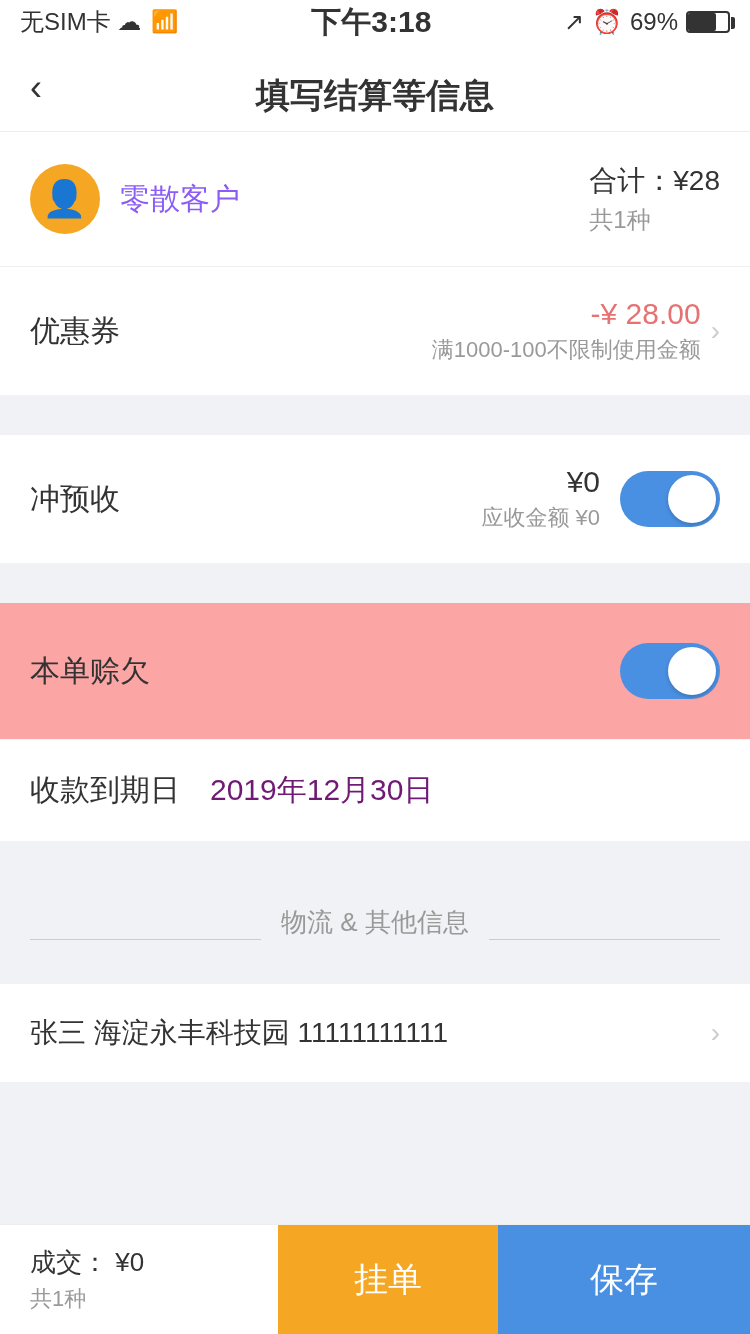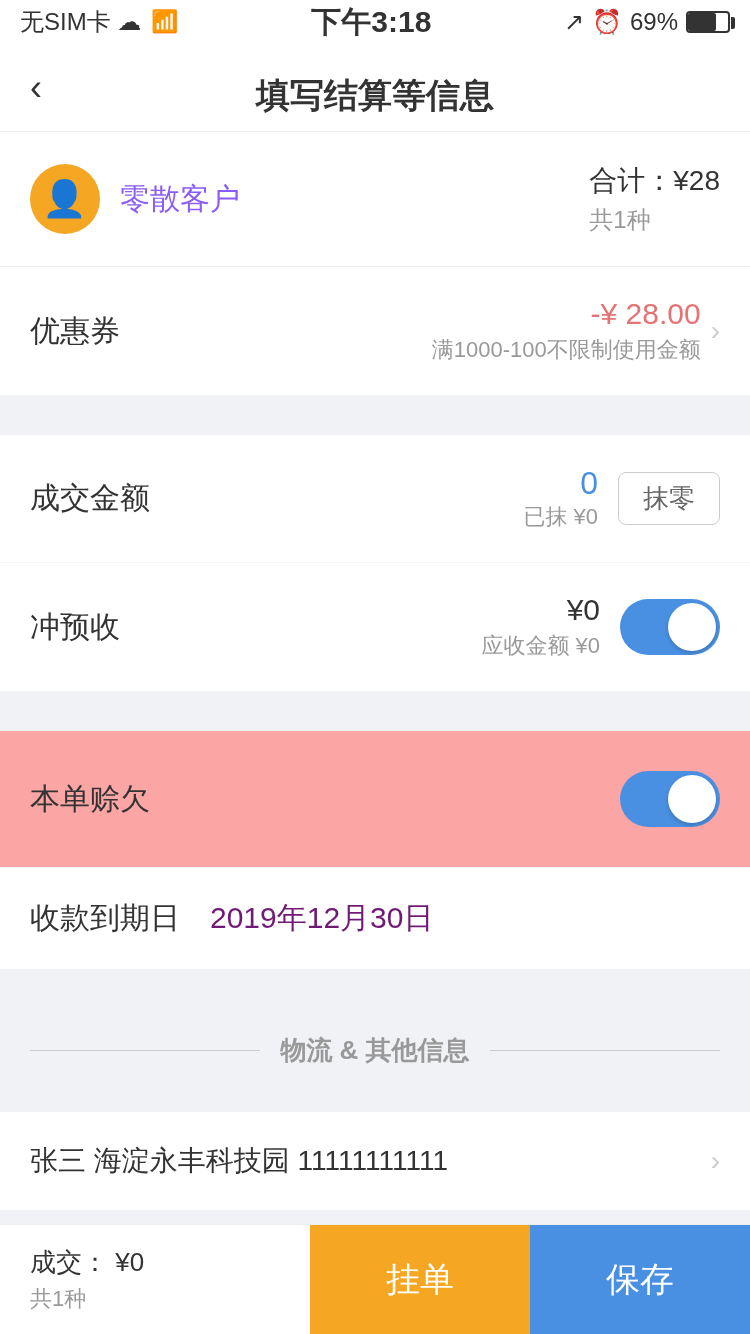--- a/index.html
+++ b/index.html
@@ -274,24 +274,23 @@
       font-size: 30px;
       color: #701a75;
     }
 
     
     .logistics-header {
       background: #f0f2f5;
       padding: 24px 30px;
       text-align: center;
       display: flex;
-      align-items: center;
+      align-items: flex-end;
       justify-content: center;
       gap: 20px;
-      font-weight: bold;
     }
     .logistics-line {
       flex: 1;
       height: 1px;
       background: #ccc;
     }
     .logistics-title {
       font-size: 26px;
       color: #999;
     }
@@ -346,21 +345,21 @@
       height: 110px;
       background: #f5a623;
       display: flex;
       align-items: center;
       justify-content: center;
       font-size: 34px;
       color: #fff;
       cursor: pointer;
     }
     .bottom-btn-save {
-      width: 220px;
+      width: 252px;
       height: 110px;
       background: #4a90e2;
       display: flex;
       align-items: center;
       justify-content: center;
       font-size: 34px;
       color: #fff;
       cursor: pointer;
     }
 
@@ -415,30 +414,20 @@
           <div class="coupon-desc">满1000-100不限制使用金额</div>
         </div>
         <span class="chevron-right">›</span>
       </div>
     </div>
   </div>
 
   <div class="section-divider"></div>
 
   <div class="section">
-    <div class="form-row">
-      <span class="form-label">成交金额</span>
-      <div class="form-right">
-        <div style="text-align:right;">
-          <div class="amount-input">0</div>
-          <div class="ya-mo-info">已抹  ¥0</div>
-        </div>
-        <button class="round-zero-btn">抹零</button>
-      </div>
-    </div>
 
     <div class="chong-row">
       <span class="form-label">冲预收</span>
       <div class="chong-right">
         <div class="chong-amounts">
           <div class="chong-amount">¥0</div>
           <div class="chong-yingshou">应收金额 ¥0</div>
         </div>
         <div class="toggle-switch">
           <div class="toggle-knob"></div>

